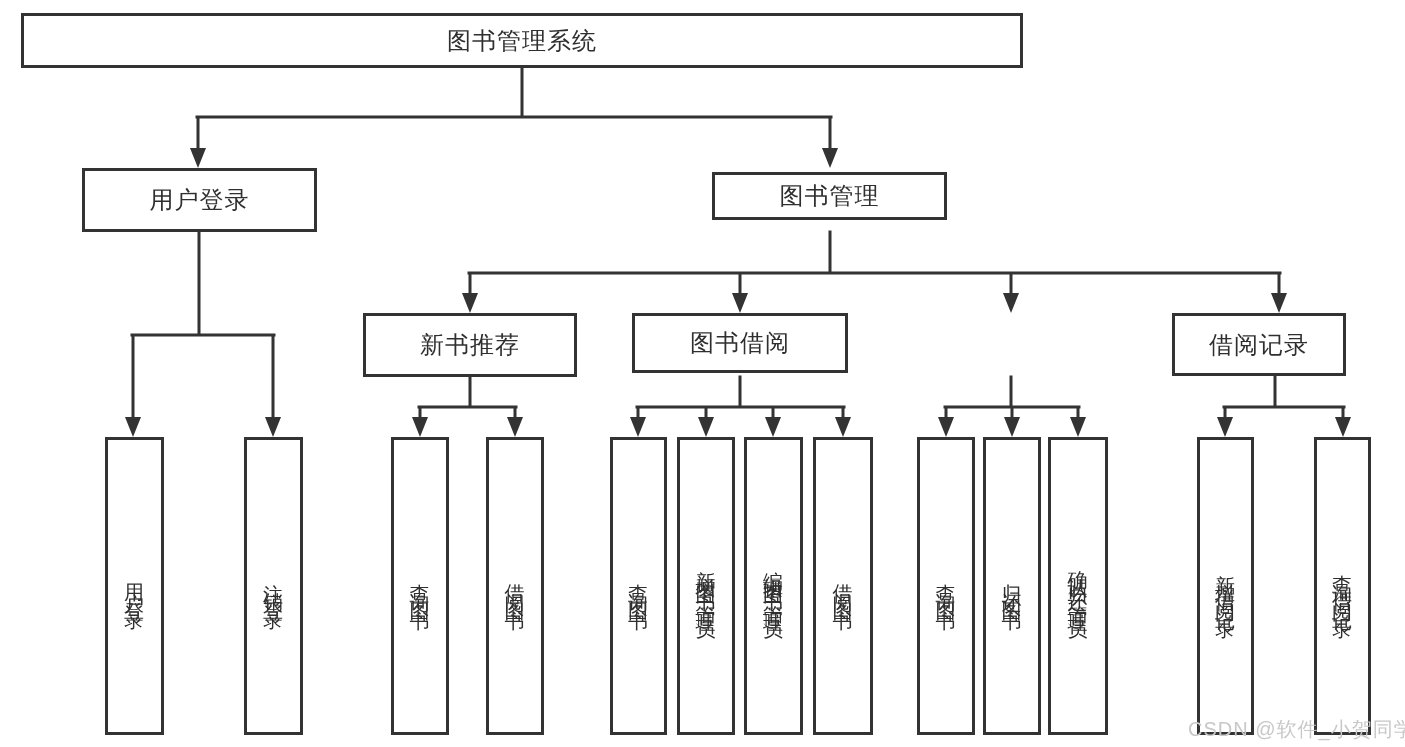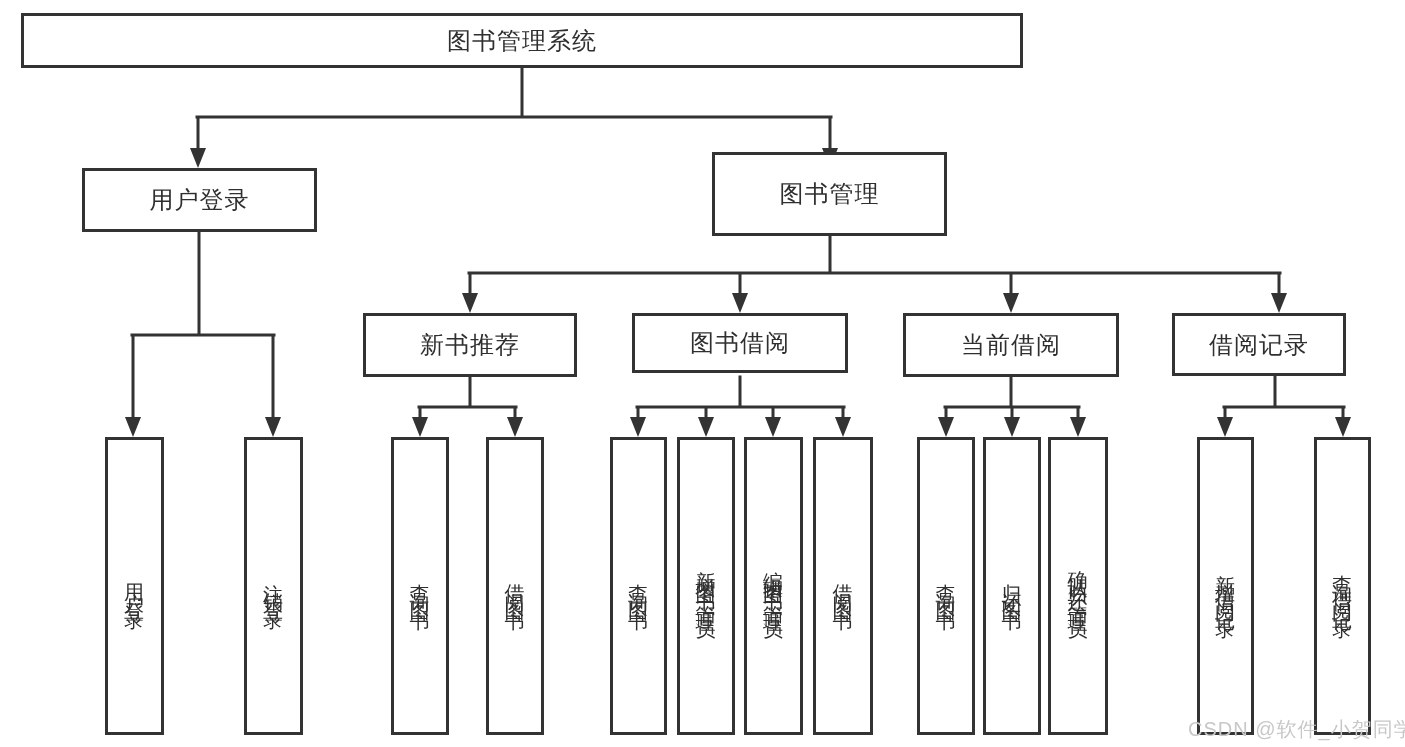--- a/index.html
+++ b/index.html
@@ -49,21 +49,21 @@
     top: 716px;
     font-size: 20px;
     letter-spacing: 1px;
     color: #c8c8c8;
     z-index: 5;
     white-space: nowrap;
   }
   
   .b-root   { left: 21px;   top: 13px;  width: 1002px; height: 55px; }
   .b-login  { left: 82px;   top: 168px; width: 235px;  height: 64px; }
-  .b-mgmt   { left: 712px;  top: 152px; width: 235px;  height: 84px; text-align: center; }
+  .b-mgmt   { left: 712px;  top: 172px; width: 235px;  height: 48px; text-align: center; }
   .b-newrec { left: 363px;  top: 313px; width: 214px;  height: 64px; }
   .b-borrow { left: 632px;  top: 313px; width: 216px;  height: 60px; }
   .b-curr   { left: 903px;  top: 313px; width: 216px;  height: 64px; }
   .b-record { left: 1172px; top: 313px; width: 174px;  height: 63px; }
   .lf1  { left: 105px;  top: 437px; width: 59px; height: 298px; }
   .lf2  { left: 244px;  top: 437px; width: 59px; height: 298px; }
   .lf3  { left: 391px;  top: 437px; width: 58px; height: 298px; }
   .lf4  { left: 486px;  top: 437px; width: 58px; height: 298px; }
   .lf5  { left: 610px;  top: 437px; width: 57px; height: 298px; }
   .lf6  { left: 677px;  top: 437px; width: 58px; height: 298px; }
@@ -130,23 +130,20 @@
   <div class="box b-mgmt">
     <span class="hlabel">图书管理</span>
   </div>
 
   <div class="box b-newrec">
     <span class="hlabel">新书推荐</span>
   </div>
   <div class="box b-borrow">
     <span class="hlabel">图书借阅</span>
   </div>
-  <div class="box b-curr">
-    <span class="hlabel">当前借阅</span>
-  </div>
   <div class="box b-record">
     <span class="hlabel">借阅记录</span>
   </div>
 
   <div class="box lf1">
     <span class="vlabel">用户登录</span>
   </div>
   <div class="box lf2">
     <span class="vlabel">注销登录</span>
   </div>

